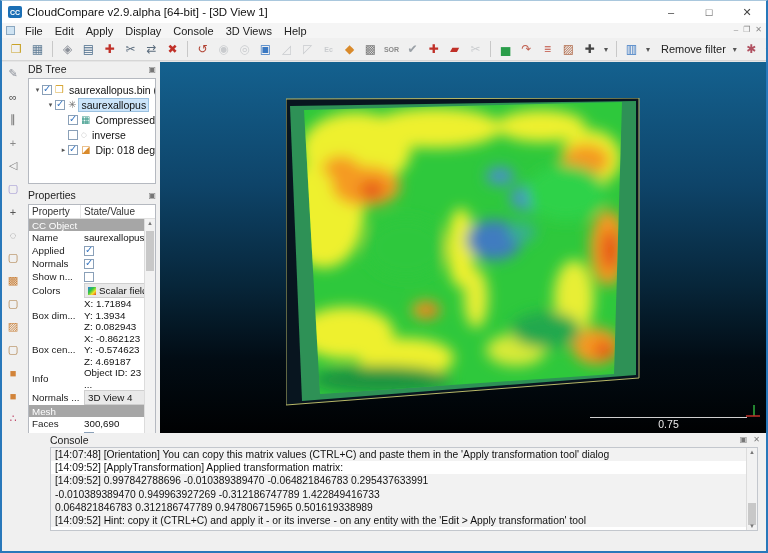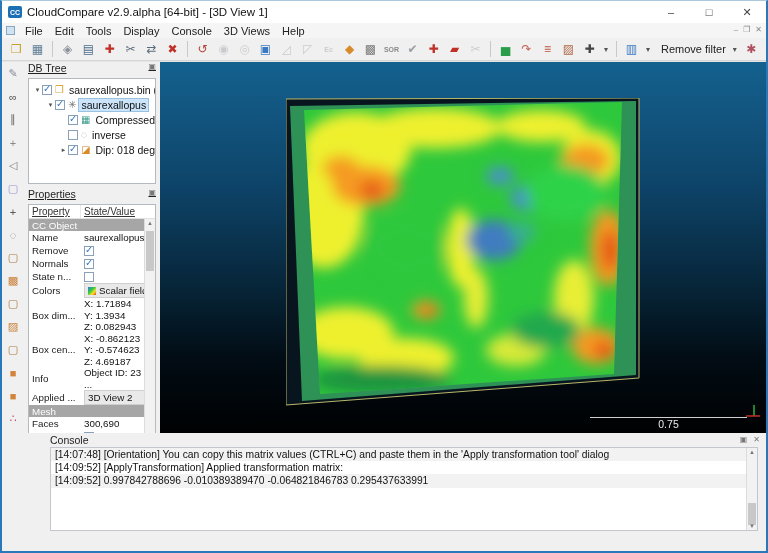--- a/index.html
+++ b/index.html
@@ -30,39 +30,39 @@
   .tb-text { font-size:7px; font-weight:bold; letter-spacing:0; }
   .remove-filter { display:inline-flex; align-items:center; height:19px; background:#f0f0f0; border:1px solid #f0f0f0; font-size:11px; padding:0 6px; color:#222; font-family:inherit; }
   .rf-arrow { font-size:8px; color:#555; margin:0 4px 0 0; }
 
   
   .main { position:absolute; top:61px; left:0; width:764px; height:371px; display:flex; }
   .left-strip { width:22px; background:#f0f0f0; display:flex; flex-direction:column; align-items:center; padding-top:3px; }
   .ls-ico { width:18px; height:17px; margin-bottom:6px; display:flex; align-items:center; justify-content:center; font-size:11px; }
 
   .dock { width:136px; display:flex; flex-direction:column; background:#f0f0f0; }
-  .panel-header { height:14px; display:flex; justify-content:space-between; padding:0 4px 0 4px; font-size:10.5px; color:#222;text-decoration:underline; }
+  .panel-header { height:14px; display:flex; align-items:center; justify-content:space-between; padding:0 4px 0 4px; font-size:10.5px; color:#222; }
   .undock { font-size:8px; color:#777; }
 
   
   .db-tree { height:128px; }
   .tree-box { margin:2px 4px 4px 4px; height:106px; background:#fff; border:1px solid #b5b9c0; overflow:hidden; padding-top:3px; }
   .tree-row { display:flex; align-items:center; height:15px; font-size:10.5px; white-space:nowrap; }
   .arrow { width:9px; font-size:7px; color:#555; text-align:center; flex:none; }
   .cbx { position:relative; width:10px; height:10px; border:1px solid #8aa0b8; background:#fff; flex:none; margin-right:3px; }
   .checked > .cbx::after, .checked .cbx::after { content:"✓"; position:absolute; left:0px; top:-3px; font-size:10px; color:#3a78c2; }
   .tree-ico { margin-right:3px; font-size:10px; flex:none; }
   .tree-label { padding:0 2px; }
   .tree-row.selected .tree-label { background:#cbe4fa; outline:1px solid #9ac1e0; }
 
   
   .props { flex:1; display:flex; flex-direction:column; }
   .table-box { position:relative; margin:2px 4px 6px 4px; flex:1; background:#fff; border:1px solid #b5b9c0; overflow:hidden; }
   .thead { display:flex; height:14px; border-bottom:1px solid #e0e0e0; font-size:10px; color:#333; }
-  .thead span { padding:1px 3px;text-decoration:underline; }
+  .thead span { padding:1px 3px; }
   .thead span:first-child { width:52px; border-right:1px solid #e8e8e8; }
   .prop-row { display:flex; min-height:13px; align-items:center; font-size:9.8px; }
   .plabel { width:52px; flex:none; padding-left:3px; color:#222; align-self:center; }
   .pval-wrap { flex:1; display:flex; align-items:center; padding-left:3px; overflow:hidden; }
   .pval { white-space:pre-line; line-height:11.5px; }
   .prop-row .cbx { display:none; }
   .prop-row.t-checkbox .cbx { display:inline-block; }
   .prop-row.section { background:#a6a6a6; color:#fff; min-height:12px; }
   .prop-row.section .plabel { color:#fff; width:auto; }
   .prop-row.t-dropdown .pval { background:#e9e9e9; border:1px solid #cfcfcf; padding:0 10px 0 3px; position:relative; line-height:13px; min-width:78px; }
@@ -107,21 +107,21 @@
       <span>□</span>
       <span>✕</span>
     </div>
   </div>
 
   <div class="menubar">
     <span class="mdi-ico"></span>
     <div style="display:flex">
       <span class="menu-item">File</span>
         <span class="menu-item">Edit</span>
-        <span class="menu-item">Tools</span>
+        <span class="menu-item">Apply</span>
         <span class="menu-item">Display</span>
         <span class="menu-item">Console</span>
         <span class="menu-item">3D Views</span>
         <span class="menu-item">Help</span>
     </div>
     <div class="mdi-controls">
       <span>–</span>
       <span>❐</span>
       <span>✕</span>
     </div>
@@ -356,37 +356,37 @@
 
               <div class="prop-row t-text">
                 <span class="plabel">Name</span>
                 <span class="pval-wrap">
 
                   <span class="pval">saurexallopus</span>
                 </span>
               </div>
 
               <div class="prop-row t-checkbox checked">
-                <span class="plabel">Remove</span>
+                <span class="plabel">Applied</span>
                 <span class="pval-wrap">
                   <span class="cbx"></span>
                   <span class="pval"></span>
                 </span>
               </div>
 
               <div class="prop-row t-checkbox checked">
                 <span class="plabel">Normals</span>
                 <span class="pval-wrap">
                   <span class="cbx"></span>
                   <span class="pval"></span>
                 </span>
               </div>
 
               <div class="prop-row t-checkbox">
-                <span class="plabel">State n...</span>
+                <span class="plabel">Show n...</span>
                 <span class="pval-wrap">
                   <span class="cbx"></span>
                   <span class="pval"></span>
                 </span>
               </div>
 
               <div class="prop-row t-dropdown swatch">
                 <span class="plabel">Colors</span>
                 <span class="pval-wrap">
 
@@ -416,24 +416,24 @@
 
               <div class="prop-row t-text">
                 <span class="plabel">Info</span>
                 <span class="pval-wrap">
 
                   <span class="pval">Object ID: 23 - ...</span>
                 </span>
               </div>
 
               <div class="prop-row t-dropdown">
-                <span class="plabel">Applied ...</span>
-                <span class="pval-wrap">
-
-                  <span class="pval">3D View 2</span>
+                <span class="plabel">Normals ...</span>
+                <span class="pval-wrap">
+
+                  <span class="pval">3D View 4</span>
                 </span>
               </div>
 
               <div class="prop-row section">
                 <span class="plabel">Mesh</span>
 
               </div>
 
               <div class="prop-row t-text">
                 <span class="plabel">Faces</span>
@@ -534,20 +534,23 @@
       <span>Console</span>
       <span class="ch-icons">
         <span>▣</span>
         <span>✕</span>
       </span>
     </div>
     <div class="console-box">
       <div class="console-line">[14:07:48] [Orientation] You can copy this matrix values (CTRL+C) and paste them in the 'Apply transformation tool' dialog</div>
         <div class="console-line">[14:09:52] [ApplyTransformation] Applied transformation matrix:</div>
         <div class="console-line">[14:09:52] 0.997842788696 -0.010389389470 -0.064821846783 0.295437633991</div>
+        <div class="console-line">-0.010389389470 0.949963927269 -0.312186747789 1.422849416733</div>
+        <div class="console-line">0.064821846783 0.312186747789 0.947806715965 0.501619338989</div>
+        <div class="console-line">[14:09:52] Hint: copy it (CTRL+C) and apply it - or its inverse - on any entity with the 'Edit &gt; Apply transformation' tool</div>
       <div class="vscroll">
         <span class="vs-up">▲</span>
         <span class="vs-thumb"></span>
         <span class="vs-dn">▼</span>
       </div>
     </div>
   </div>
 
   <div class="statusbar"></div>
 </div>

